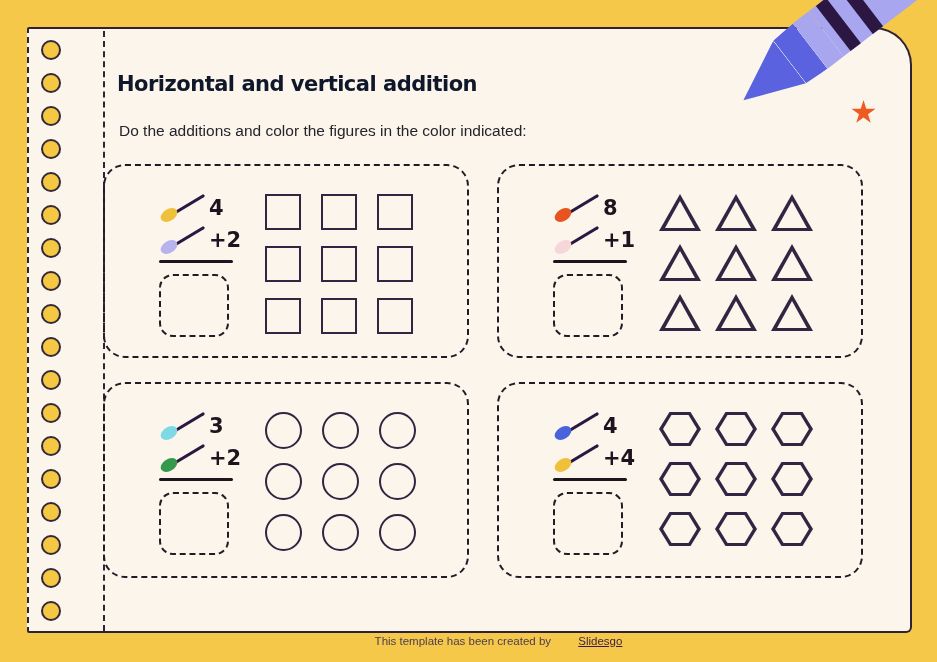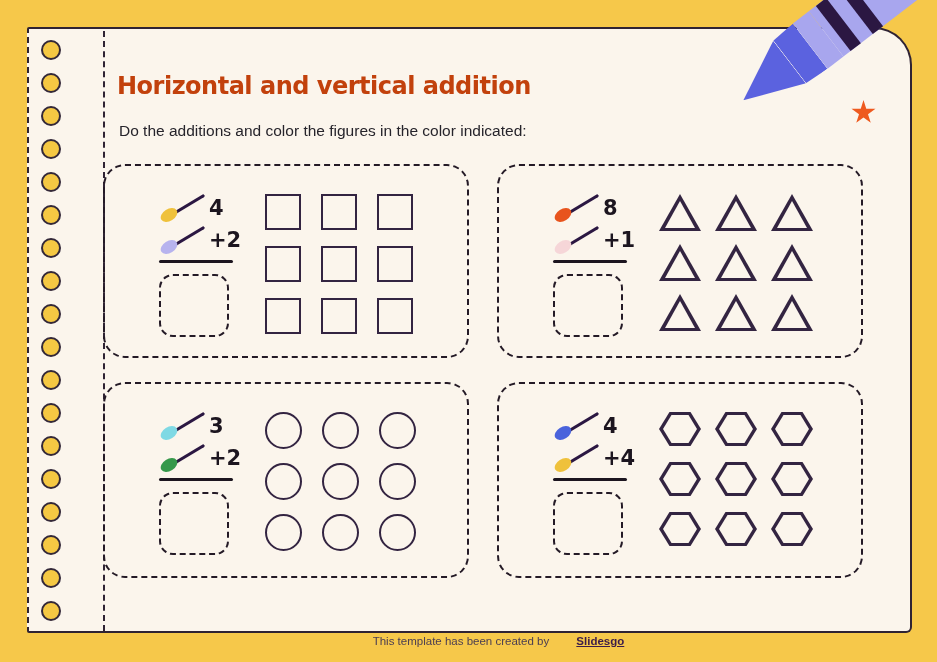--- a/index.html
+++ b/index.html
@@ -25,22 +25,22 @@
     position:absolute; left:12px; top:11px; display:flex; flex-direction:column; gap:13px;
   }
   .hole{
     width:20px; height:20px; border-radius:50%;
     background:#f5c843; border:2.5px solid #332838; box-sizing:border-box;
   }
   
   .title{
     position:absolute; left:88px; top:43px; margin:0;
     font-family:"DejaVu Sans", sans-serif;
-    font-size:24px; font-weight:800; letter-spacing:-0.5px;
-    color:#c2410c;
+    font-size:21px; font-weight:800; letter-spacing:-0.5px;
+    color:#0f172a;
   }
   .subtitle{
     position:absolute; left:90px; top:93px; margin:0;
     font-size:15.5px; color:#26242b;
   }
   
   .crayon{
     position:absolute; left:742px; top:70px; width:320px; height:57px;
     transform:rotate(-37.5deg); transform-origin:0 50%;
     display:flex; align-items:stretch; z-index:5; pointer-events:none;
@@ -99,21 +99,21 @@
   }
   .shape-hexagon .shape::after{
     content:""; position:absolute; inset:3px 4px;
     background:#fbf5ec; clip-path:polygon(25% 0,75% 0,100% 50%,75% 100%,25% 100%,0 50%);
   }
   
   .footer{
     position:absolute; left:27px; top:606px; width:885px;
     text-align:center; font-size:11.5px; color:#4a3d52;
   }
-  .footer a{ color:#3b1c49; font-weight:bold; text-decoration:underline; cursor:pointer;margin-left:24px; }
+  .footer a{ color:#3b1c49; font-weight:normal; text-decoration:underline; cursor:pointer;margin-left:24px; }
 </style>
 </head>
 <body>
 
 <div class="canvas" style="background: rgb(246, 200, 74);">
 
   <div class="paper" style="background: rgb(251, 245, 236);">
     <div class="hole-strip">
       <span class="hole"></span>
       <span class="hole"></span>

